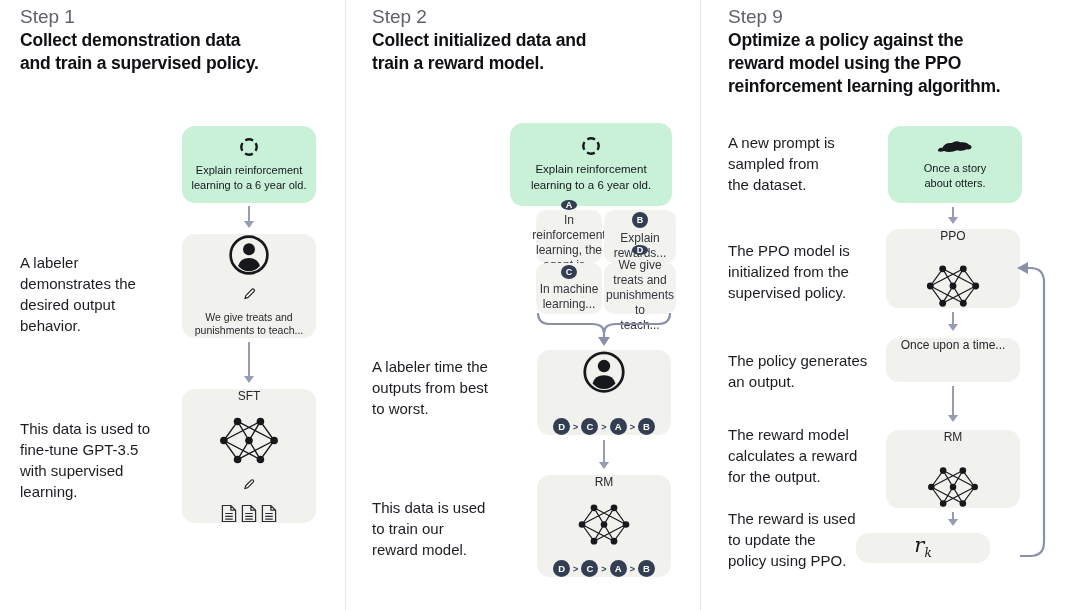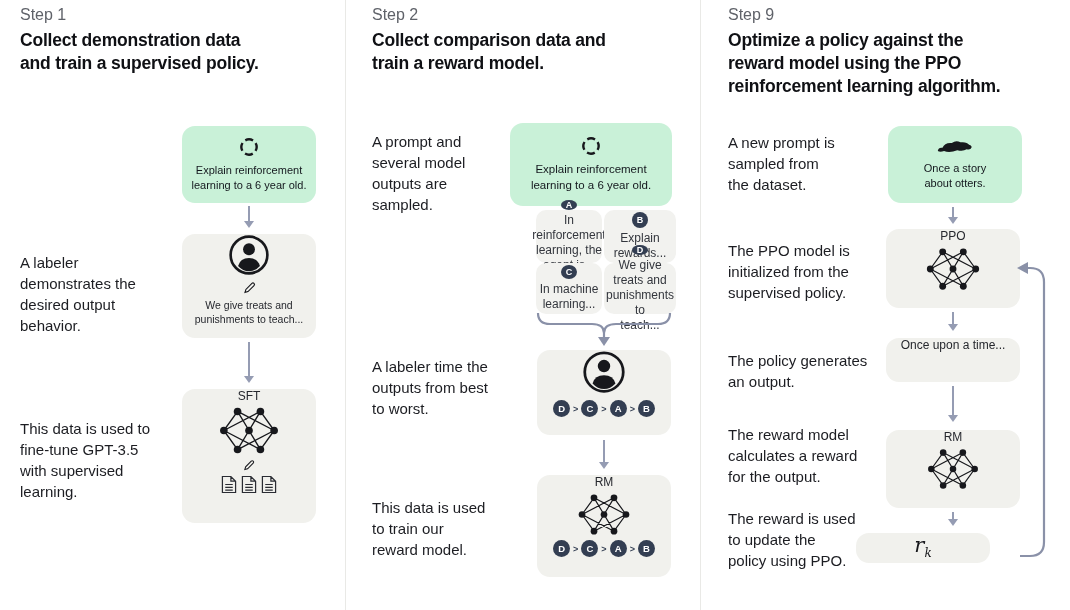--- a/index.html
+++ b/index.html
@@ -1,27 +1,27 @@
 <!DOCTYPE html>
 <html><head>
 <meta charset="utf-8">
 <style>
   html,body{margin:0;padding:0;background:#ffffff;}
   .page{position:relative;width:1070px;height:610px;background:#ffffff;overflow:hidden;
         font-family:"Liberation Sans",sans-serif;color:#18191d;}
   .divider{position:absolute;top:0;bottom:0;width:1px;background:#e9e9e6;}
-  .step{position:absolute;font-size:16px;color:#5f6269;}
+  .step{position:absolute;font-size:19px;color:#5f6269;}
   .title{position:absolute;font-weight:bold;font-size:17.5px;line-height:1.3;color:#0f1014;
          white-space:pre-line;letter-spacing:-0.2px;}
   .cap{position:absolute;font-size:15px;line-height:1.4;color:#1c1d22;white-space:pre-line;}
   .gbox{position:absolute;background:#c9f1d8;border-radius:13px;display:flex;flex-direction:column;
         align-items:center;justify-content:center;gap:5px;text-align:center;}
   .gtext{font-size:11px;line-height:1.35;color:#13171d;white-space:pre-line;}
   .box{position:absolute;background:#f1f1ed;border-radius:13px;display:flex;flex-direction:column;
-       align-items:center;justify-content:flex-start;text-align:center;gap:4px;}
+       align-items:center;justify-content:space-between;text-align:center;gap:4px;}
   .blabel{font-size:12px;color:#26282e;}
   .btext{font-size:10.5px;line-height:1.3;color:#26282e;white-space:pre-line;}
   .mini{position:absolute;background:#f2f2ef;border-radius:10px;display:flex;flex-direction:column;
         align-items:center;justify-content:center;gap:3px;text-align:center;padding:2px;}
   .tiny{font-size:12px;line-height:1.25;color:#33363d;white-space:pre-line;}
   .lettercircle{width:16px;height:16px;border-radius:50%;background:#333e52;color:#ffffff;
         font-size:9px;font-weight:bold;display:flex;align-items:center;justify-content:center;}
   .chiprow{display:flex;align-items:center;gap:3px;}
   .chip{width:17px;height:17px;border-radius:50%;background:#333e52;color:#ffffff;
         font-size:9.5px;font-weight:bold;display:flex;align-items:center;justify-content:center;}
@@ -113,27 +113,23 @@
       <svg width="16" height="19" viewBox="0 0 17 20">
           <path d="M1.5 1.5 H10.5 L15.5 6.5 V18.5 H1.5 Z M10.5 1.5 V6.5 H15.5 M4.5 10 H12.5 M4.5 13 H12.5 M4.5 16 H12.5" fill="none" stroke="#2a2c33" stroke-width="1.3"></path>
         </svg>
       <svg width="16" height="19" viewBox="0 0 17 20">
           <path d="M1.5 1.5 H10.5 L15.5 6.5 V18.5 H1.5 Z M10.5 1.5 V6.5 H15.5 M4.5 10 H12.5 M4.5 13 H12.5 M4.5 16 H12.5" fill="none" stroke="#2a2c33" stroke-width="1.3"></path>
         </svg>
     </span>
   </div>
 
   <div class="step" style="left:372px;top:6px;">Step 2</div>
-  <div class="title" style="left:372px;top:29px;width:310px;">Collect comparison data and
+  <div class="title" style="left:372px;top:29px;width:310px;">Collect initialized data and
 train a reward model.</div>
 
-  <div class="cap" style="left:372px;top:131px;width:140px;">A prompt and
-several model
-outputs are
-sampled.</div>
   <div class="cap" style="left:372px;top:356px;width:160px;">A labeler time the
 outputs from best
 to worst.</div>
   <div class="cap" style="left:372px;top:497px;width:140px;">This data is used
 to train our
 reward model.</div>
 
   <div class="gbox" style="left:510px;top:123px;width:162px;height:83px;">
     <span>
       <svg width="22" height="22" viewBox="0 0 26 26">

